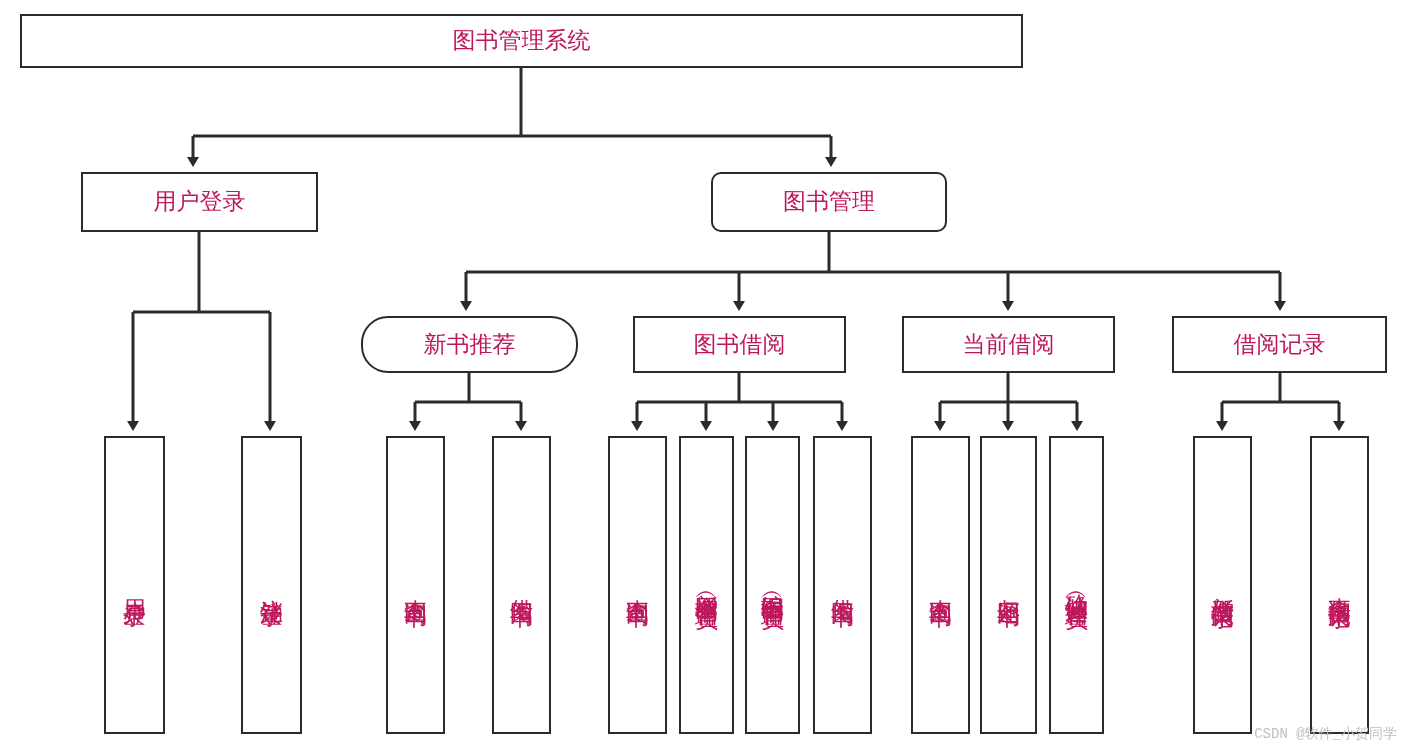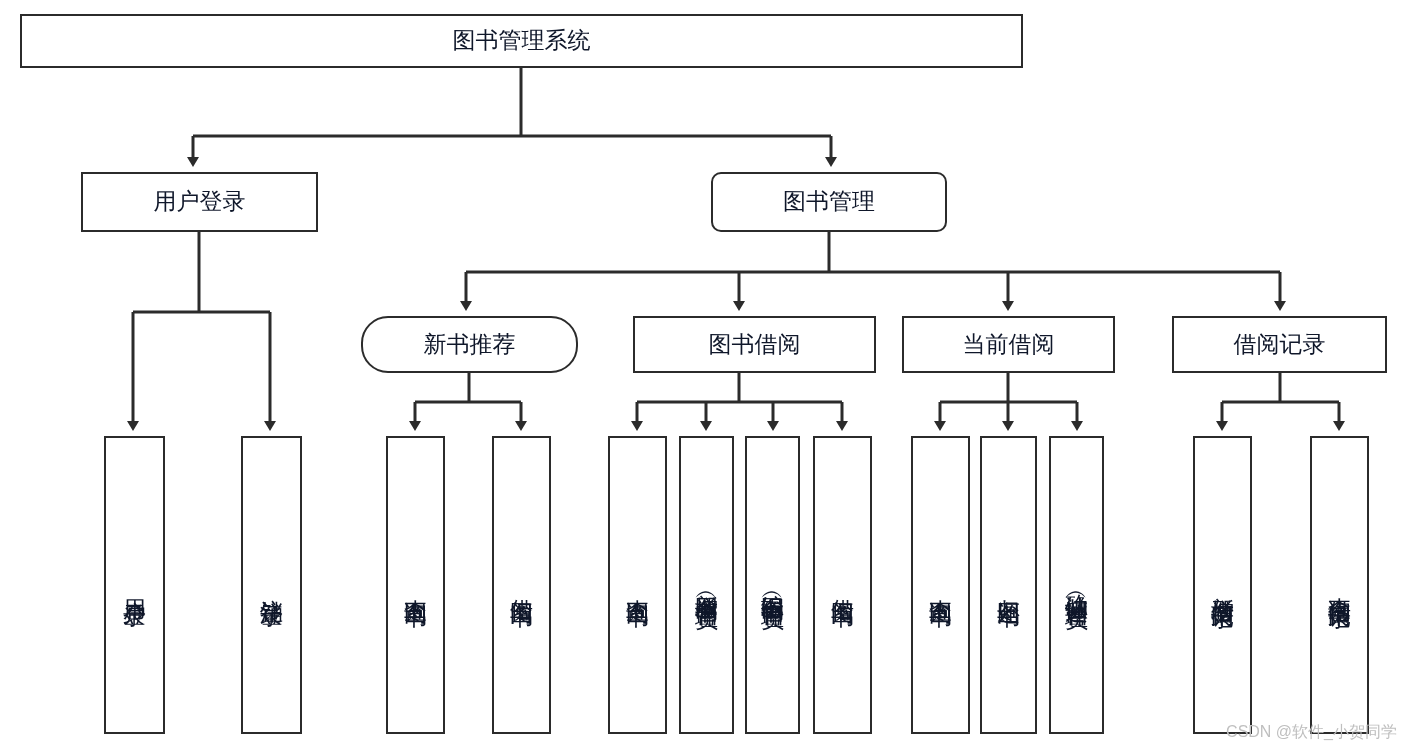--- a/index.html
+++ b/index.html
@@ -26,21 +26,21 @@
     height: 747px;
   }
   .node {
     position: absolute;
     box-sizing: border-box;
     background: #ffffff;
     border: 2px solid #2b2b2b;
     display: flex;
     align-items: center;
     justify-content: center;
-    color: #0f172a;
+    color: #be185d;
     z-index: 2;
   }
   .node-label {
     display: block;
     text-align: center;
     line-height: 1.18;
     white-space: nowrap;
   }
   .node.horiz .node-label {
     font-size: 23px;
@@ -55,25 +55,25 @@
     font-size: 23px;
     letter-spacing: 2px;
     line-height: 1.0;
     white-space: normal;
     max-height: 100%;
   }
   .watermark {
     position: absolute;
     right: 8px;
     bottom: 4px;
-    font-size: 16px;
+    font-size: 14px;
     color: #bfbfbf;
     z-index: 5;
     white-space: nowrap;
-    font-family: Liberation Sans, sans-serif;
+    font-family: Liberation Mono, monospace;
     margin-top: 31px;
   }
 </style>
 </head>
 <body>
 
 <div id="canvas">
 
   <svg class="edges" viewBox="0 0 1405 747" xmlns="http://www.w3.org/2000/svg">
     <defs>
@@ -132,21 +132,21 @@
   <div class="node horiz" style="left:81px; top:172px; width:237px; height:60px;">
     <span class="node-label">用户登录</span>
   </div>
   <div class="node horiz" style="left:711px; top:172px; width:236px; height:60px;border-radius:10px;">
     <span class="node-label">图书管理</span>
   </div>
 
   <div class="node horiz" style="left:361px; top:316px; width:217px; height:57px;border-radius:27px;">
     <span class="node-label">新书推荐</span>
   </div>
-  <div class="node horiz" style="left:633px; top:316px; width:243px; height:57px;align-items:center;">
+  <div class="node horiz" style="left:633px; top:316px; width:213px; height:57px;align-items:center;">
     <span class="node-label">图书借阅</span>
   </div>
   <div class="node horiz" style="left:902px; top:316px; width:213px; height:57px;align-items:center;">
     <span class="node-label">当前借阅</span>
   </div>
   <div class="node horiz" style="left:1172px; top:316px; width:215px; height:57px;">
     <span class="node-label">借阅记录</span>
   </div>
 
   <div class="node vert" style="left:104px; top:436px; width:61px; height:298px;">

